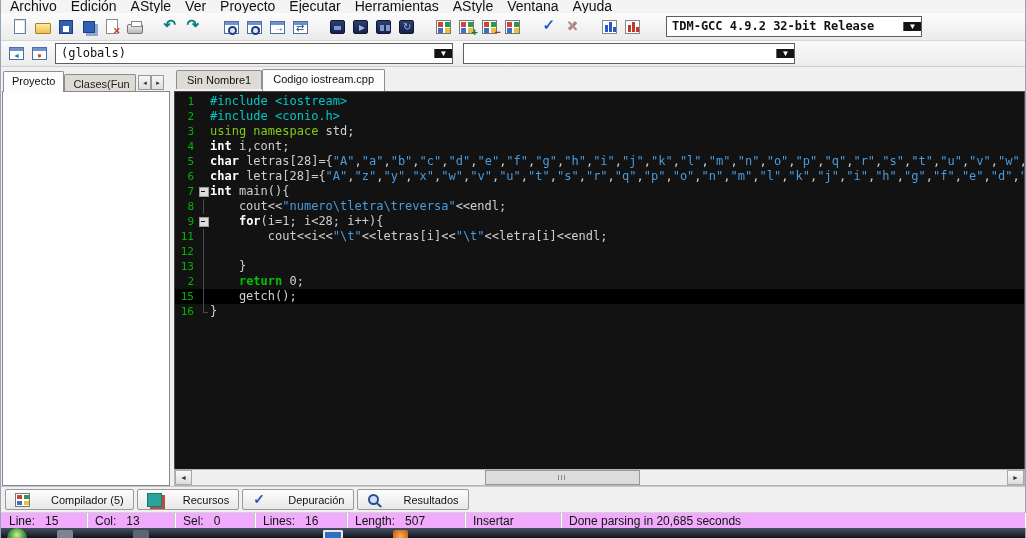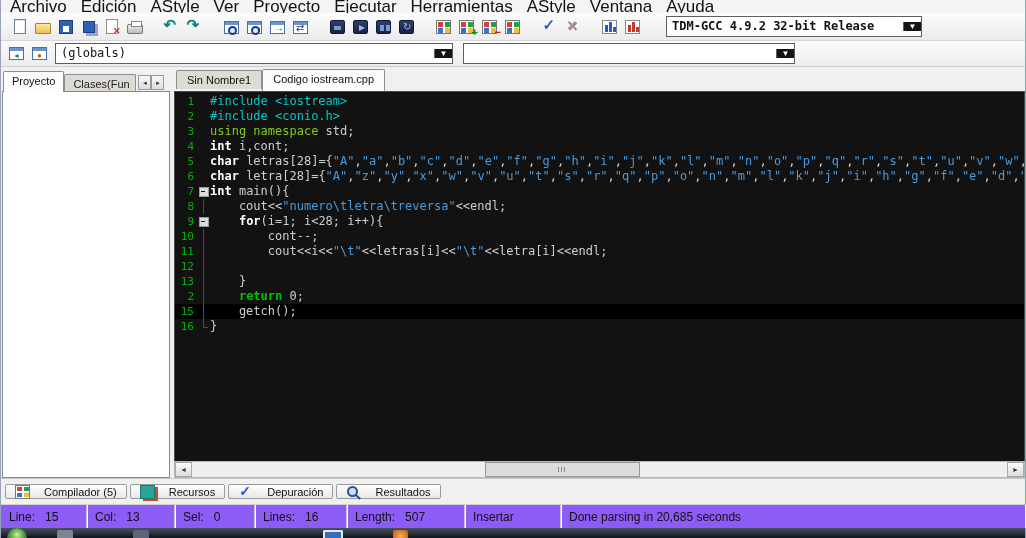--- a/index.html
+++ b/index.html
@@ -2,21 +2,21 @@
 <html><head>
 <meta charset="utf-8">
 <style>
 *{margin:0;padding:0;box-sizing:border-box}
 html,body{width:1026px;height:538px;overflow:hidden}
 body{font-family:"Liberation Sans",sans-serif;font-size:11px;background:#e8e8e8;color:#111}
 #app{width:1026px;height:538px;display:flex;flex-direction:column;background:#f0f0f0;border-left:1px solid #98a4b5;border-right:1px solid #98a4b5}
 
 
 #menubar{height:13px;background:#f4f4f4;display:flex;padding-left:2px;overflow:hidden;flex:none}
-.menu-item{padding:0 7px;font-size:17px;line-height:13px;white-space:nowrap}
+.menu-item{padding:0 7px;font-size:14px;line-height:13px;white-space:nowrap}
 
 
 #toolbar1{height:28px;flex:none;background:linear-gradient(#fcfcfc,#ebebeb);border-bottom:1px solid #d6d6d6;display:flex;align-items:center;padding:0 3px}
 #t1groups{display:flex;align-items:center}
 .tgroup{display:flex;align-items:center;padding:0 4px}
 .tgroup+.tgroup{margin-left:6px}
 .tbtn{width:23px;height:23px;display:flex;align-items:center;justify-content:center;border:1px solid transparent;border-radius:2px}
 .ti{position:relative;display:inline-block;width:16px;height:15px}
 
 
@@ -110,31 +110,31 @@
 
 
 #hscroll{height:17px;flex:none;background:#f1f1f1;border:1px solid #b5b5b5;display:flex;position:relative}
 .harrow{width:17px;flex:none;background:linear-gradient(#fafafa,#dcdcdc);border:1px solid #a8a8a8;font-size:7px;display:flex;align-items:center;justify-content:center;color:#333}
 .htrack{flex:1;position:relative;background:#efefef}
 #hthumb{position:absolute;left:36%;width:19%;top:0;bottom:0;background:#dcdcdc;border:1px solid #979797}
 #hthumb::after{content:'';position:absolute;left:50%;top:4px;bottom:4px;width:9px;margin-left:-5px;background:repeating-linear-gradient(90deg,#8a8a8a 0 1px,transparent 1px 3px)}
 
 
 #bottom-tabs{height:26px;flex:none;background:#f0f0f0;border-top:1px solid #c8c8c8;display:flex;align-items:center;padding:0 4px;gap:3px}
-.btab{display:flex;align-items:center;gap:14px;border:1px solid #9a9a9a;background:linear-gradient(#fdfdfd,#e8e8e8);padding:0 9px;height:15px;border-radius:2px;white-space:nowrap}
+.btab{display:flex;align-items:center;gap:21px;border:1px solid #9a9a9a;background:linear-gradient(#fdfdfd,#e8e8e8);padding:0 9px;height:21px;border-radius:2px;white-space:nowrap}
 .btab .ti{width:15px;height:14px}
 [data-icon="compiler-tab"]{border:1px solid #777;background:linear-gradient(#d04438 0 0) 1px 1px/5px 4px no-repeat,linear-gradient(#2a9a50 0 0) 8px 1px/5px 4px no-repeat,linear-gradient(#3f6fc4 0 0) 1px 7px/5px 4px no-repeat,linear-gradient(#e8c13a 0 0) 8px 7px/5px 4px no-repeat,#fff}
 [data-icon="resources-tab"]{width:11px;height:11px;margin-top:1px;background:#2aa39a;border:1px solid #157a72;box-shadow:3px 2px 0 #c14a3a}
 [data-icon="compile-log-tab"]{border:1px solid #888;background:linear-gradient(#2759c9 0 0) 2px calc(100% - 1px)/3px 7px no-repeat,linear-gradient(#2759c9 0 0) 6px calc(100% - 1px)/3px 10px no-repeat,linear-gradient(#2759c9 0 0) 10px calc(100% - 1px)/3px 5px no-repeat,#fff}
 [data-icon="debug-tab"]::before{content:'\2713';position:absolute;left:1px;top:-2px;color:#2759c9;font-size:14px;font-weight:bold}
 [data-icon="results-tab"]::before{content:'';position:absolute;left:1px;top:1px;width:7px;height:7px;border:2px solid #2a4d8f;border-radius:50%;background:#cfe0ff}
 [data-icon="results-tab"]::after{content:'';position:absolute;width:6px;height:2px;background:#2a4d8f;transform:rotate(40deg);left:9px;top:11px}
 
 
-#statusbar{height:24px;flex:none;background:#8b5cf6;border-top:1px solid #d2d2d2;display:flex;align-items:center;font-size:12px}
+#statusbar{height:16px;flex:none;background:#f0abfc;border-top:1px solid #d2d2d2;display:flex;align-items:center;font-size:12px}
 .scell{padding:0 8px;height:100%;display:flex;align-items:center;border-right:1px solid #c4c4c4;box-shadow:1px 0 0 #fff;white-space:pre}
 .scell:nth-child(1){width:86px}
 .scell:nth-child(2){width:88px}
 .scell:nth-child(3){width:80px}
 .scell:nth-child(4){width:92px}
 .scell:nth-child(5){width:118px}
 .scell:nth-child(6){width:96px}
 .scell:nth-child(7){flex:1;border-right:none}
 
 
@@ -339,25 +339,20 @@
               <span class="ln">8</span>
               <span class="fold f-line"></span>
               <span class="ct"><span class="c-txt">    cout&lt;&lt;</span><span class="c-str">"numero\tletra\treversa"</span><span class="c-txt">&lt;&lt;endl;</span></span>
             </div>
             <div class="code-line">
               <span class="ln">9</span>
               <span class="fold f-box"></span>
               <span class="ct"><span class="c-txt">    </span><span class="c-kw">for</span><span class="c-txt">(i=1; i&lt;28; i++){</span></span>
             </div>
             <div class="code-line">
-              <span class="ln">10</span>
-              <span class="fold f-line"></span>
-              <span class="ct"><span class="c-txt">        cont--;</span></span>
-            </div>
-            <div class="code-line">
               <span class="ln">11</span>
               <span class="fold f-line"></span>
               <span class="ct"><span class="c-txt">        cout&lt;&lt;i&lt;&lt;</span><span class="c-str">"\t"</span><span class="c-txt">&lt;&lt;letras[i]&lt;&lt;</span><span class="c-str">"\t"</span><span class="c-txt">&lt;&lt;letra[i]&lt;&lt;endl;</span></span>
             </div>
             <div class="code-line">
               <span class="ln">12</span>
               <span class="fold f-line"></span>
               <span class="ct"></span>
             </div>
             <div class="code-line">

